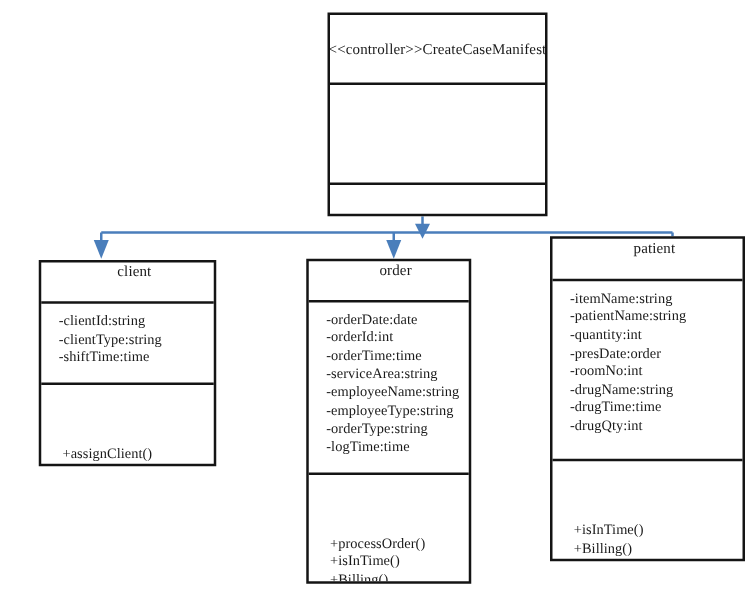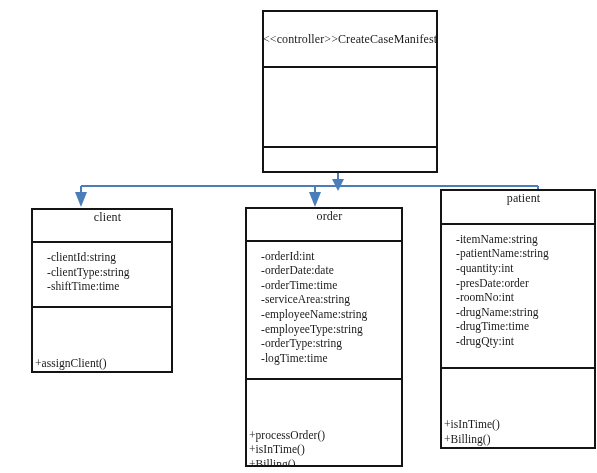--- a/index.html
+++ b/index.html
@@ -84,39 +84,39 @@
     padding: 7px 0 6px 14px;
   }
   .members li {
     font-size: 11.5px;
     line-height: 14.6px;
     white-space: nowrap;
     letter-spacing: 0.05px;
   }
   .members.methods {
     padding-top: 11px;
-    padding-left: 2px;
+    padding-left: 17px;
     margin-top: 37px;
   }
 
   
   #class-controller {
     left: 262px;  top: 10px;  width: 176px;  height: 163px;
   }
   #class-controller .c-head  { height: 56px; }
   #class-controller .c-mid   { height: 57px; }
 
   #class-client {
     left: 31px;   top: 208px; width: 142px; height: 165px;
   }
   #class-client .c-head  { height: 36px; }
   #class-client .c-attrs { height: 70px; }
 
   #class-order {
-    left: 245px;  top: 207px; width: 158px; height: 260px;
+    left: 245px;  top: 207px; width: 132px; height: 260px;
   }
   #class-order .c-head  { height: 37px; }
   #class-order .c-attrs { height: 158px; }
 
   #class-patient {
     left: 440px;  top: 189px; width: 156px; height: 260px;
   }
   #class-patient .c-head  { height: 36px; }
   #class-patient .c-attrs { height: 155px; }
 </style>
@@ -176,22 +176,22 @@
       </ul>
     </div>
   </div>
 
   <div class="uml-class" id="class-order">
     <div class="compartment head left c-head">
       <div class="classname">order</div>
     </div>
     <div class="compartment c-attrs">
       <ul class="members attributes">
+        <li>-orderDate:date</li>
         <li>-orderId:int</li>
-        <li>-orderDate:date</li>
         <li>-orderTime:time</li>
         <li>-serviceArea:string</li>
         <li>-employeeName:string</li>
         <li>-employeeType:string</li>
         <li>-orderType:string</li>
         <li>-logTime:time</li>
       </ul>
     </div>
     <div class="compartment last">
       <ul class="members methods">

